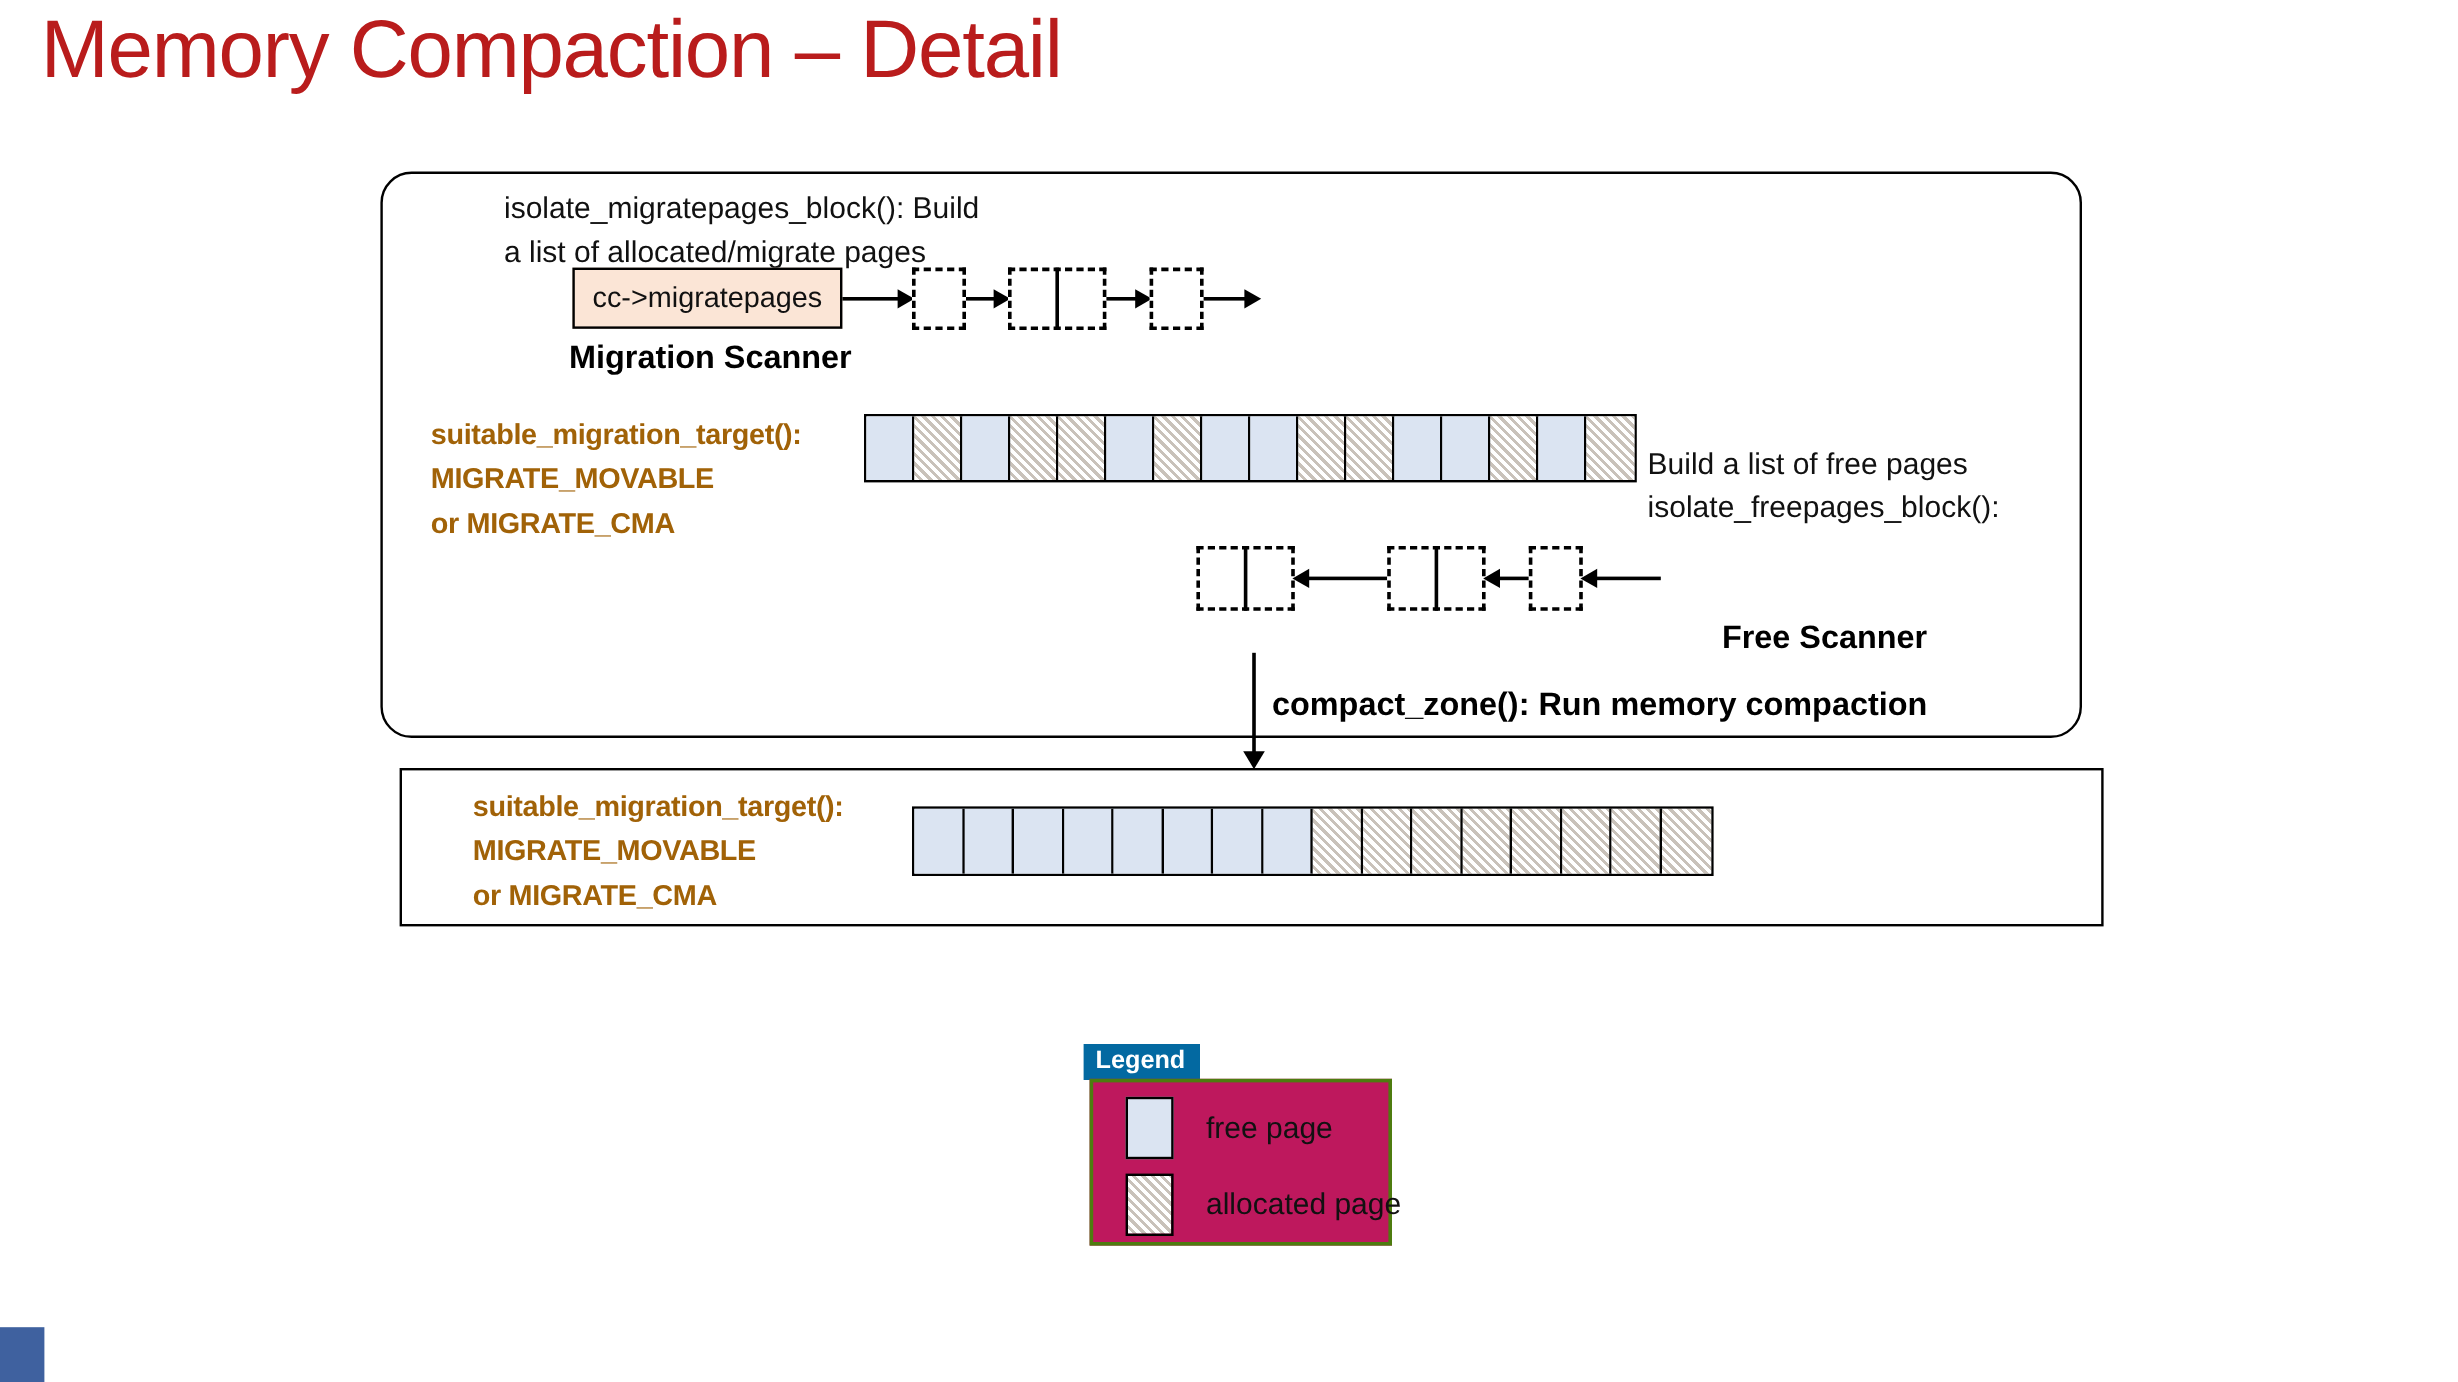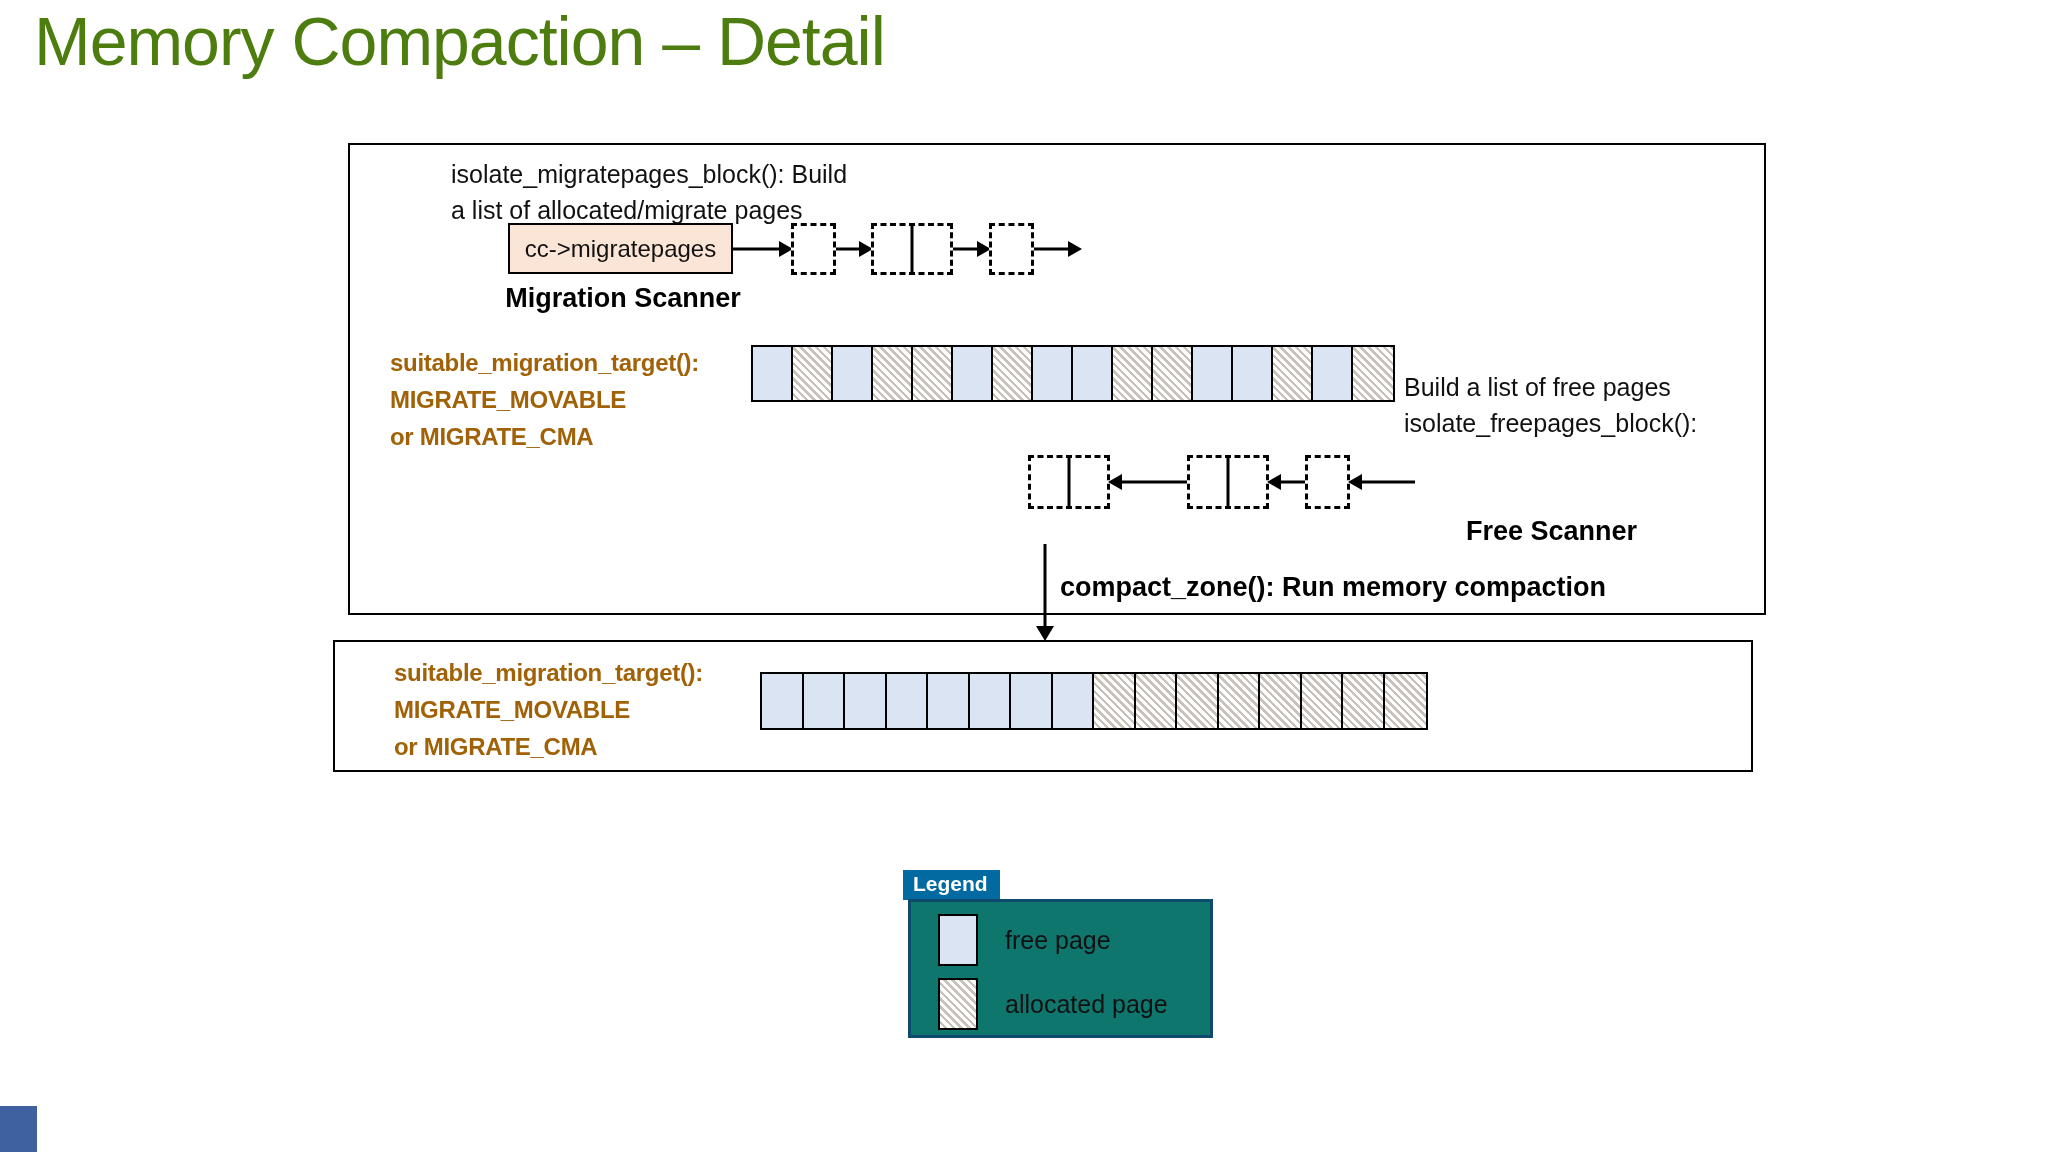--- a/index.html
+++ b/index.html
@@ -4,27 +4,27 @@
 <style>
   html,body{margin:0;padding:0;background:#fff;}
   .slide{
     position:relative;width:2048px;height:1152px;background:#fff;overflow:hidden;
     font-family:"Liberation Sans", sans-serif;color:#111;
   }
   .abs{position:absolute;}
 
   
   .title{
-    left:34px;top:2px;font-size:68px;font-weight:400;letter-spacing:-1px;color:#4d7c0f;
+    left:34px;top:2px;font-size:68px;font-weight:400;letter-spacing:-1px;color:#b91c1c;
     white-space:nowrap;
   }
 
   
   .zone{border:2.5px solid #000;background:#fff;box-sizing:border-box;}
-  .zone-before{left:348px;top:143px;width:1418px;height:472px;}
+  .zone-before{left:317px;top:143px;width:1418px;height:472px;border-radius:26px;}
   .zone-after{left:333px;top:640px;width:1420px;height:132px;}
 
   
   .note{font-size:25px;line-height:36px;color:#111;white-space:nowrap;}
   .bold-label{font-weight:bold;font-size:27px;color:#000;white-space:nowrap;}
   .suitable{font-weight:bold;font-size:24px;line-height:37px;color:#a16207;white-space:nowrap;letter-spacing:-0.3px;}
 
   
   .cc-box{
     box-sizing:border-box;border:2.5px solid #000;background:var(--accent_peach,#fbe5d6);
@@ -58,21 +58,21 @@
   .varrow{left:1037px;top:544px;width:16px;height:96px;}
   .varrow .shaft{position:absolute;left:50%;top:0;bottom:10px;width:3px;background:#000;transform:translateX(-50%);}
   .varrow .head{position:absolute;left:50%;bottom:-1px;transform:translateX(-50%);width:0;height:0;
     border-top:15px solid #000;border-left:9px solid transparent;border-right:9px solid transparent;}
 
   
   .legend-tab{
     left:903px;top:870px;background:#0369a1;color:#fff;font-weight:bold;font-size:21px;
     padding:2px 12px 4px 10px;white-space:nowrap;
   }
-  .legend-box{left:908px;top:899px;width:305px;height:139px;border:3px solid #0c4a6e;box-sizing:border-box;background:#0f766e;}
+  .legend-box{left:908px;top:899px;width:252px;height:139px;border:3px solid #4d7c0f;box-sizing:border-box;background:#be185d;}
   .legend-swatch{position:absolute;width:40px;height:52px;border:2.5px solid #000;box-sizing:border-box;}
   .legend-swatch.free{background:var(--free_page,#dbe4f2);}
   .legend-swatch.alloc{background:repeating-linear-gradient(45deg,#ffffff 0 3px,var(--hatch_line,#c9c2ba) 3px 5.5px);}
   .legend-label{position:absolute;font-size:25px;color:#111;white-space:nowrap;}
 
   .corner-accent{left:0;top:1106px;width:37px;height:46px;background:var(--corner_accent,#3f619f);}
 </style>
 </head>
 <body>
 

